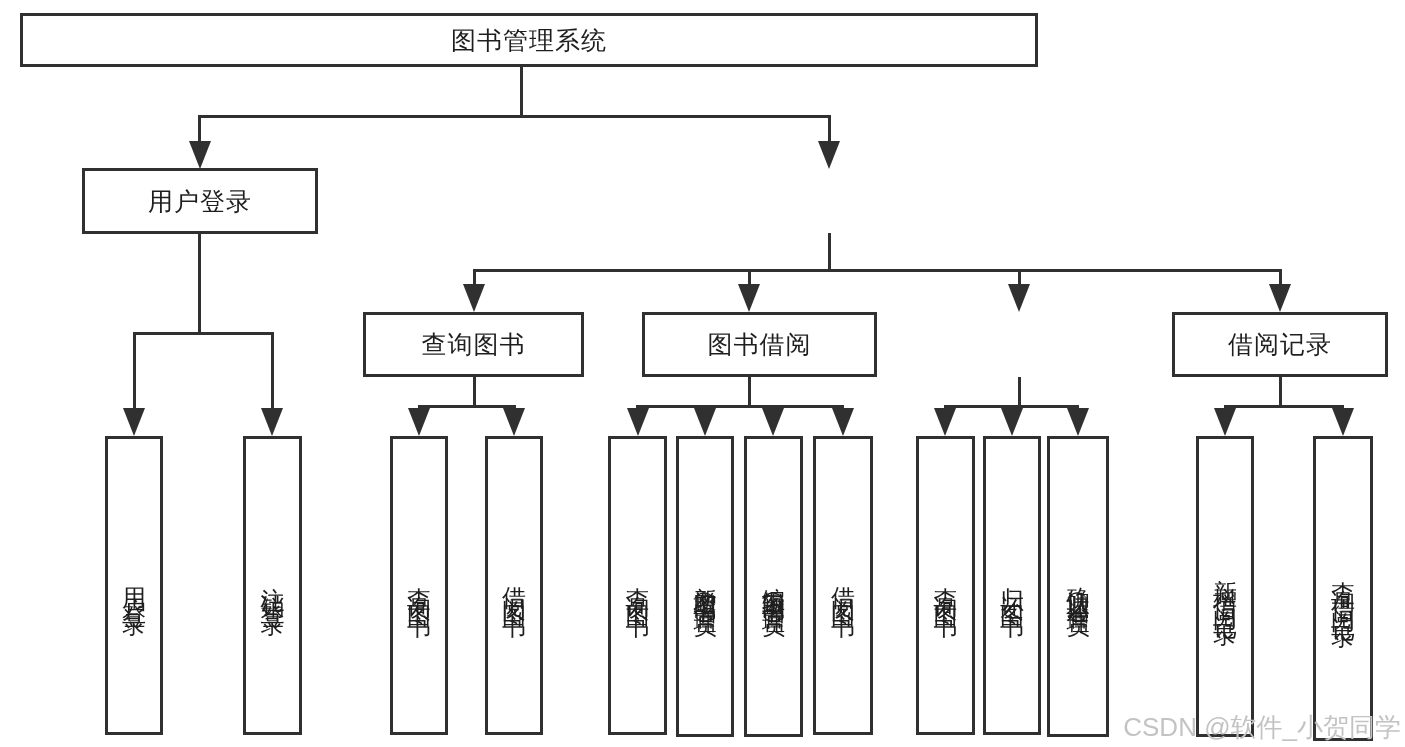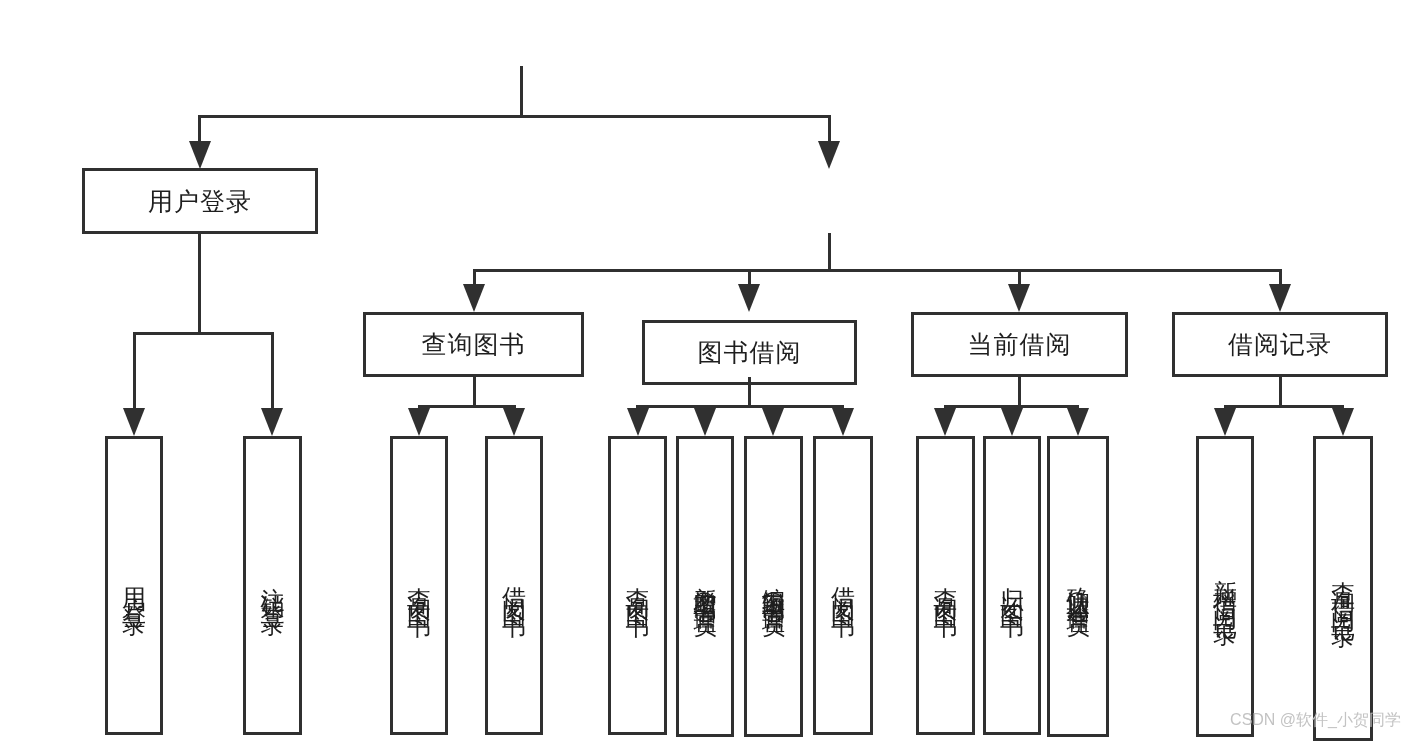--- a/index.html
+++ b/index.html
@@ -39,30 +39,33 @@
   .vl{position:absolute;width:3px;background:var(--line);}
   .arrow{
     position:absolute;width:0;height:0;
     border-left:11px solid transparent;
     border-right:11px solid transparent;
     border-top:28px solid var(--line);
   }
   .watermark{
     position:absolute;
     right:4px;top:710px;
-    font-size:16px;
+    font-size:26px;
     color:var(--wm);
     white-space:nowrap;
   }
 </style>
 </head>
 <body>
 
 <div id="stage">
 
+  <div class="node h-node" style="left:20px;top:13px;width:1018px;height:54px;">
+    <span>图书管理系统</span>
+  </div>
 
   <div class="vl" style="left:520px;top:66px;height:51px;"></div>
   <div class="hl" style="left:199px;top:115px;width:632px;"></div>
   <div class="vl" style="left:198px;top:115px;height:28px;"></div>
   <div class="arrow" style="left:189px;top:141px;"></div>
   <div class="vl" style="left:828px;top:115px;height:28px;"></div>
   <div class="arrow" style="left:818px;top:141px;"></div>
 
   <div class="node h-node" style="left:82px;top:168px;width:236px;height:66px;">
     <span>用户登录</span>
@@ -82,25 +85,22 @@
   <div class="vl" style="left:748px;top:269px;height:17px;"></div>
   <div class="arrow" style="left:738px;top:284px;"></div>
   <div class="vl" style="left:1018px;top:269px;height:17px;"></div>
   <div class="arrow" style="left:1008px;top:284px;"></div>
   <div class="vl" style="left:1279px;top:269px;height:17px;"></div>
   <div class="arrow" style="left:1269px;top:284px;"></div>
 
   <div class="node h-node" style="left:363px;top:312px;width:221px;height:65px;">
     <span>查询图书</span>
   </div>
-  <div class="node h-node" style="left:642px;top:320px;width:215px;height:65px;">
+  <div class="node h-node" style="left:642px;top:312px;width:235px;height:65px;">
     <span>图书借阅</span>
-  </div>
-  <div class="node h-node" style="left:911px;top:312px;width:217px;height:65px;">
-    <span>当前借阅</span>
   </div>
   <div class="node h-node" style="left:1172px;top:312px;width:216px;height:65px;">
     <span>借阅记录</span>
   </div>
 
   <div class="vl" style="left:473px;top:377px;height:31px;"></div>
   <div class="hl" style="left:418px;top:405px;width:98px;"></div>
   <div class="arrow" style="left:408px;top:408px;"></div>
   <div class="arrow" style="left:503px;top:408px;"></div>
 

